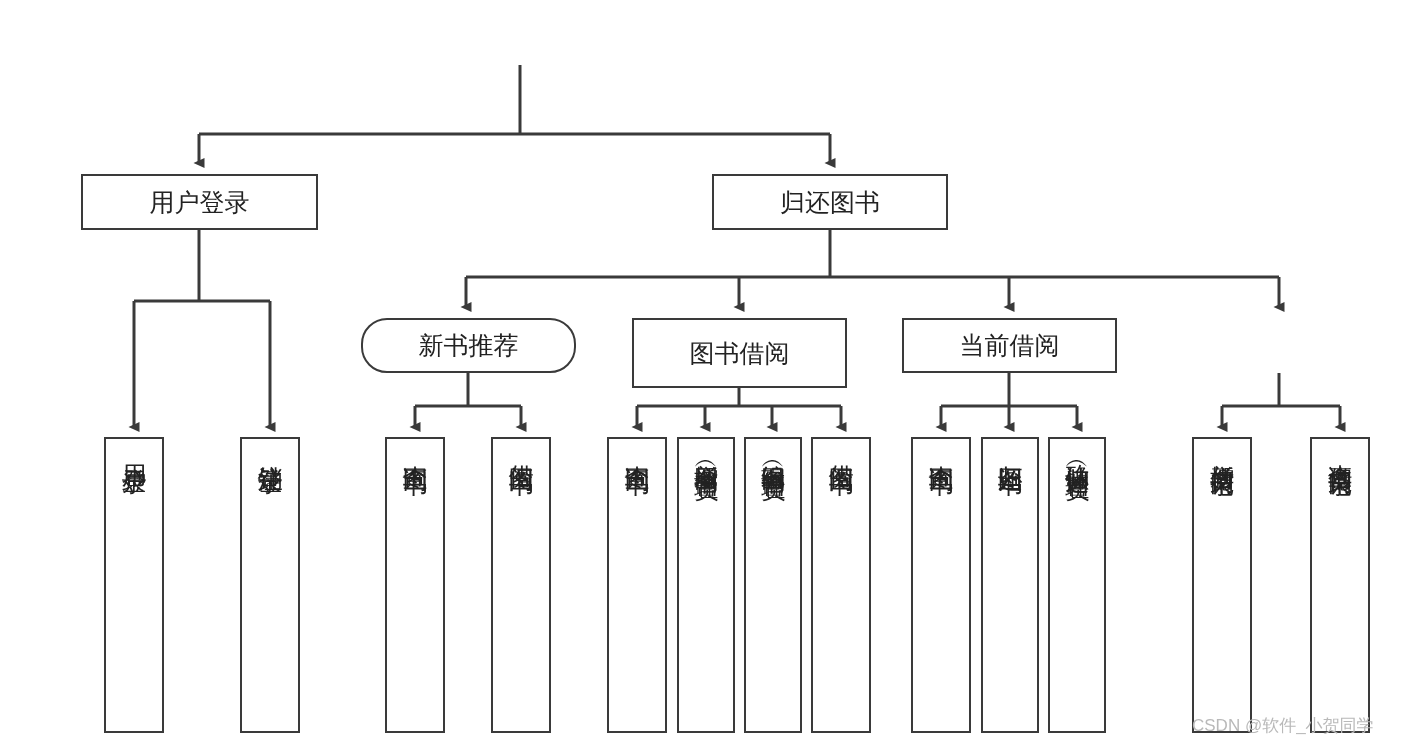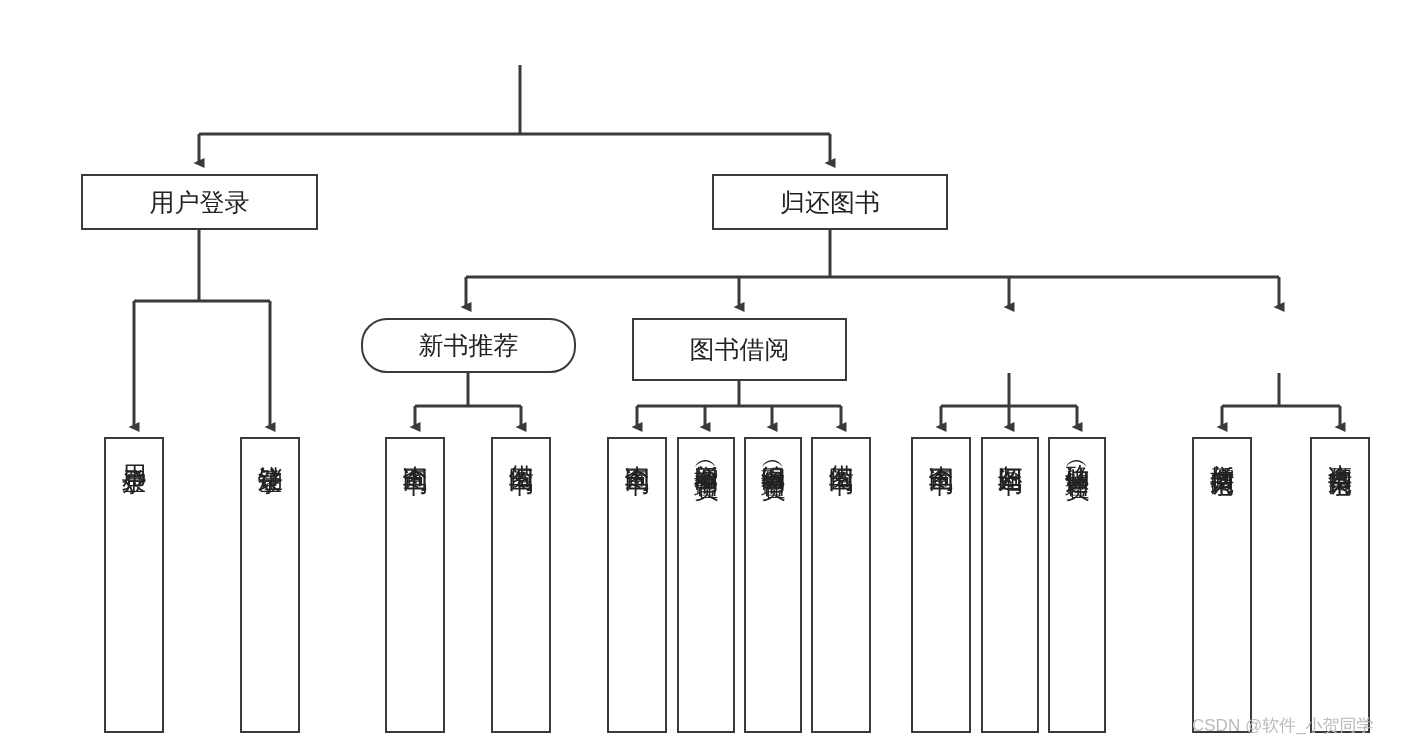--- a/index.html
+++ b/index.html
@@ -134,24 +134,27 @@
   </div>
 
   <div class="node lvl2" style="left:712px; top:174px; width:236px; height:56px;">
     <span class="node-label">归还图书</span>
   </div>
 
   <div class="node lvl3" style="left:361px; top:318px; width:215px; height:55px;border-radius:26px;">
     <span class="node-label">新书推荐</span>
   </div>
 
-  <div class="node lvl3" style="left:632px; top:318px; width:215px; height:63px;">
+  <div class="node lvl3" style="left:632px; top:318px; width:215px; height:70px;">
     <span class="node-label">图书借阅</span>
   </div>
 
+  <div class="node lvl3" style="left:902px; top:318px; width:215px; height:55px;">
+    <span class="node-label">当前借阅</span>
+  </div>
 
 
   <div class="node leaf" style="left:104px; top:437px; width:60px; height:296px;">
     <span class="node-label">用户登录</span>
   </div>
 
   <div class="node leaf" style="left:240px; top:437px; width:60px; height:296px;">
     <span class="node-label">注销登录</span>
   </div>
 

